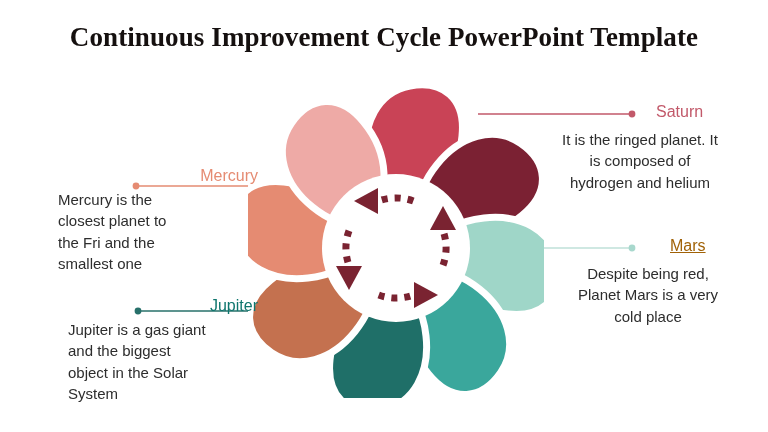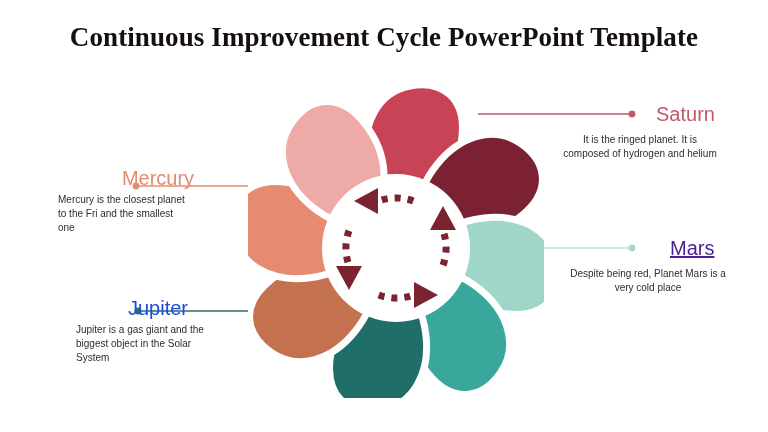--- a/index.html
+++ b/index.html
@@ -35,50 +35,50 @@
     position:absolute;
     left:248px; top:82px;
     width:296px; height:316px;
   }
   .diagram svg { display:block; width:296px; height:316px; }
 
   
   .callout { position:absolute; }
 
   .callout .head {
-    font-size:20px;
+    font-size:16px;
     font-weight:400;
     line-height:1;
     white-space:nowrap;
   }
   .callout .body {
-    font-size:10px;
+    font-size:15px;
     line-height:1.42;
     color:#2d2d2d;
     margin-top:5px;
   }
 
   
   .connector { position:absolute; display:block; }
 
   
-  .callout-left .head { text-align:center; }
+  .callout-left .head { text-align:right; }
   .callout-left .body { text-align:left; }
 
   
   .callout-right .head { text-align:left; }
   .callout-right .body { text-align:center; }
 
   
   #callout-mercury { left:58px; top:168px; width:200px; }
   #callout-mercury .body { width:128px; }
 
   
   #callout-jupiter { left:58px; top:298px; width:200px; }
-  #callout-jupiter .body { width:140px; margin-left:18px; }
+  #callout-jupiter .body { width:140px; margin-left:10px; }
 
   
   #callout-saturn { left:556px; top:104px; width:205px; }
   #callout-saturn .head { margin-left:100px; }
   #callout-saturn .body { width:160px; margin-left:4px; margin-top:9px; }
 
   
   #callout-mars { left:556px; top:238px; width:205px; }
   #callout-mars .head { margin-left:114px; }
   #callout-mars .body { width:160px; margin-left:12px; margin-top:9px; }
@@ -160,27 +160,27 @@
       </g>
     </svg>
   </div>
 
   <div class="callout callout-left" id="callout-mercury">
     <div class="head" style="color:#e58b72;">Mercury</div>
     <div class="body">Mercury is the closest planet to the Fri and the smallest one</div>
   </div>
 
   <div class="callout callout-left" id="callout-jupiter">
-    <div class="head" style="color:#1d4ed8;">Jupiter</div>
+    <div class="head" style="color:#0f766e;">Jupiter</div>
     <div class="body">Jupiter is a gas giant and the biggest object in the Solar System</div>
   </div>
 
   <div class="callout callout-right" id="callout-saturn">
     <div class="head" style="color:#c2596a;">Saturn</div>
     <div class="body">It is the ringed planet. It is composed of hydrogen and helium</div>
   </div>
 
   <div class="callout callout-right" id="callout-mars">
-    <div class="head" style="color:#4c1d95;text-decoration:underline;">Mars</div>
+    <div class="head" style="color:#a16207;text-decoration:underline;">Mars</div>
     <div class="body">Despite being red, Planet Mars is a very cold place</div>
   </div>
 
 </div>
 
 </body></html>

